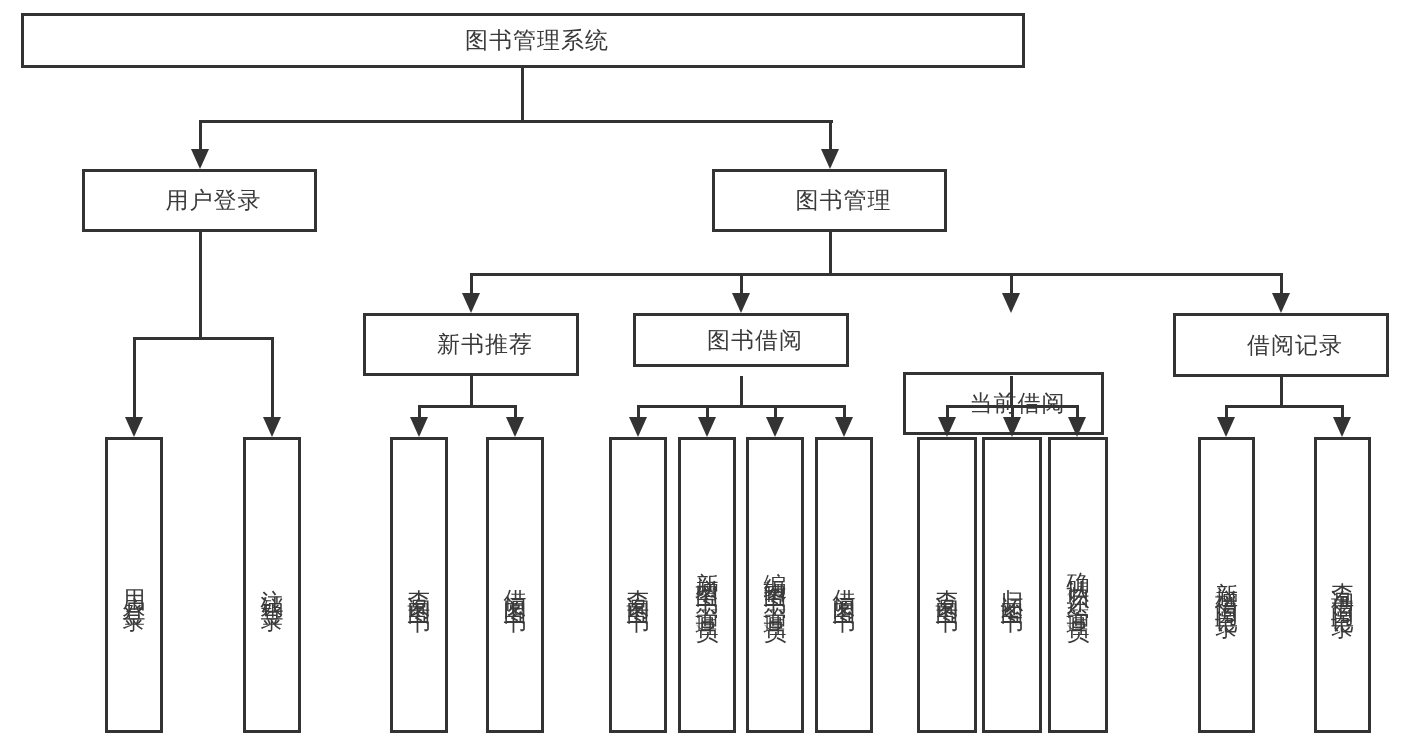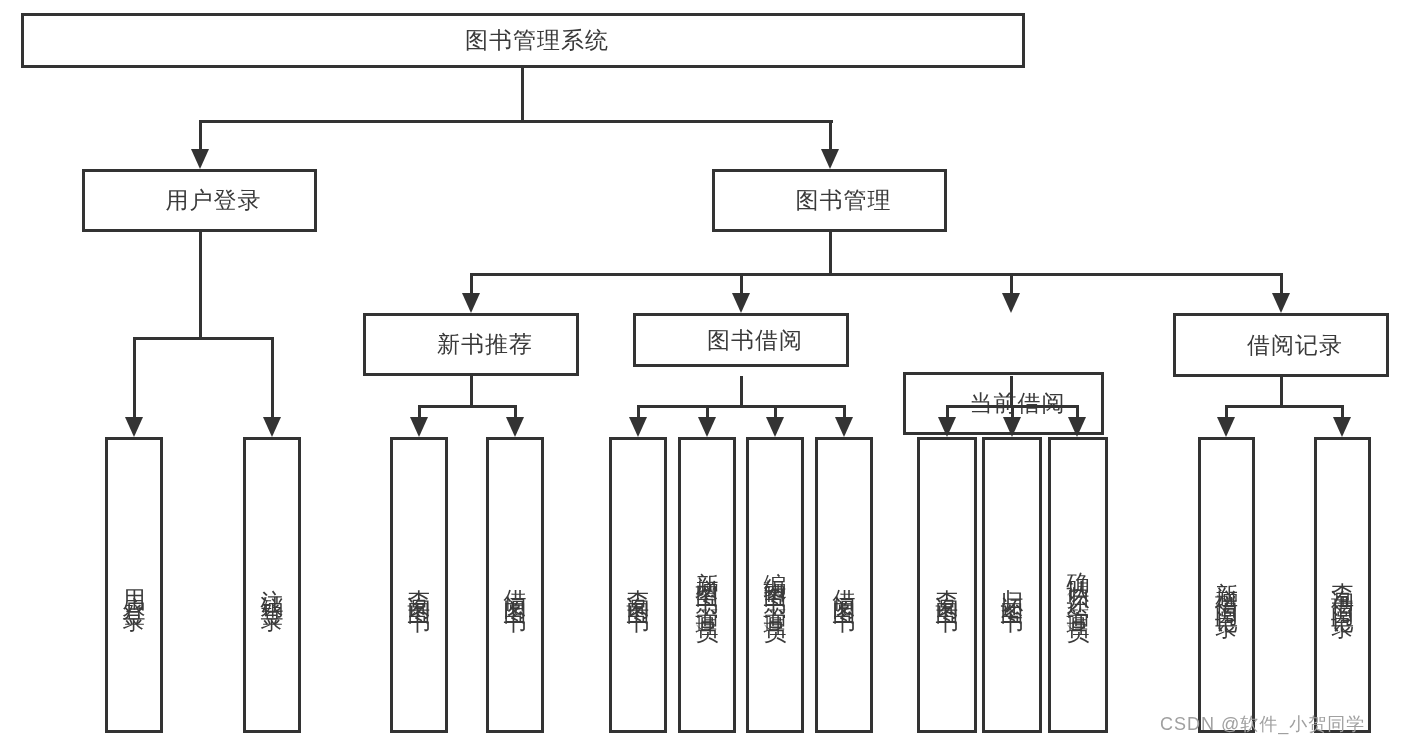--- a/index.html
+++ b/index.html
@@ -182,17 +182,14 @@
     <span>确认归还（管理员）</span>
   </div>
 
   <div class="vbox" style="left:1198px;top:437px;width:57px;height:296px;">
     <span>新增借阅记录</span>
   </div>
   <div class="vbox" style="left:1314px;top:437px;width:57px;height:296px;">
     <span>查询借阅记录</span>
   </div>
 
-  <div class="watermark">
-    <span>CSDN @软件_小贺同学</span>
-  </div>
 
 </div>
 
 </body></html>

